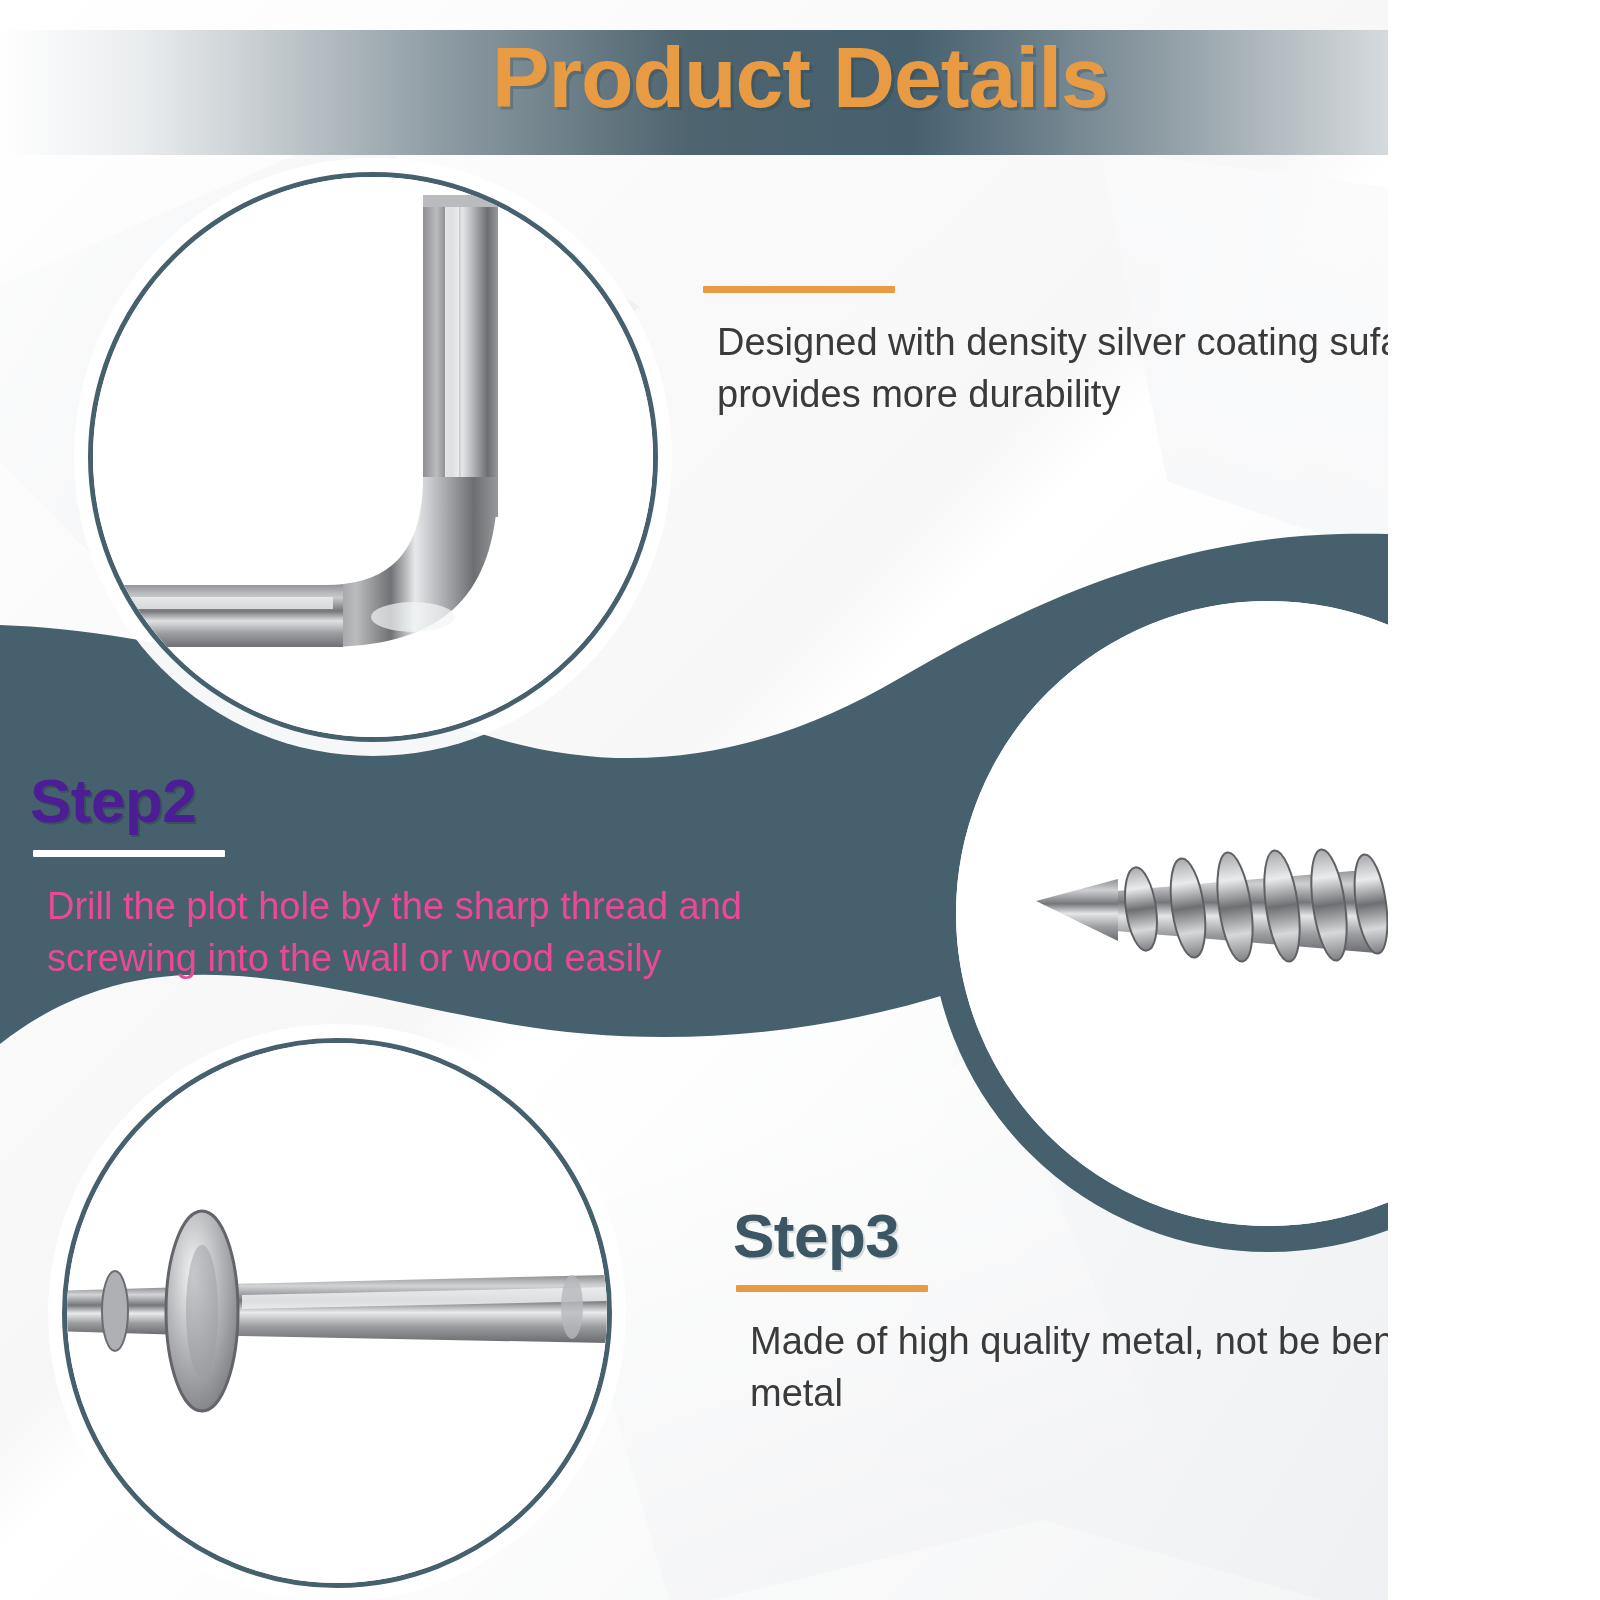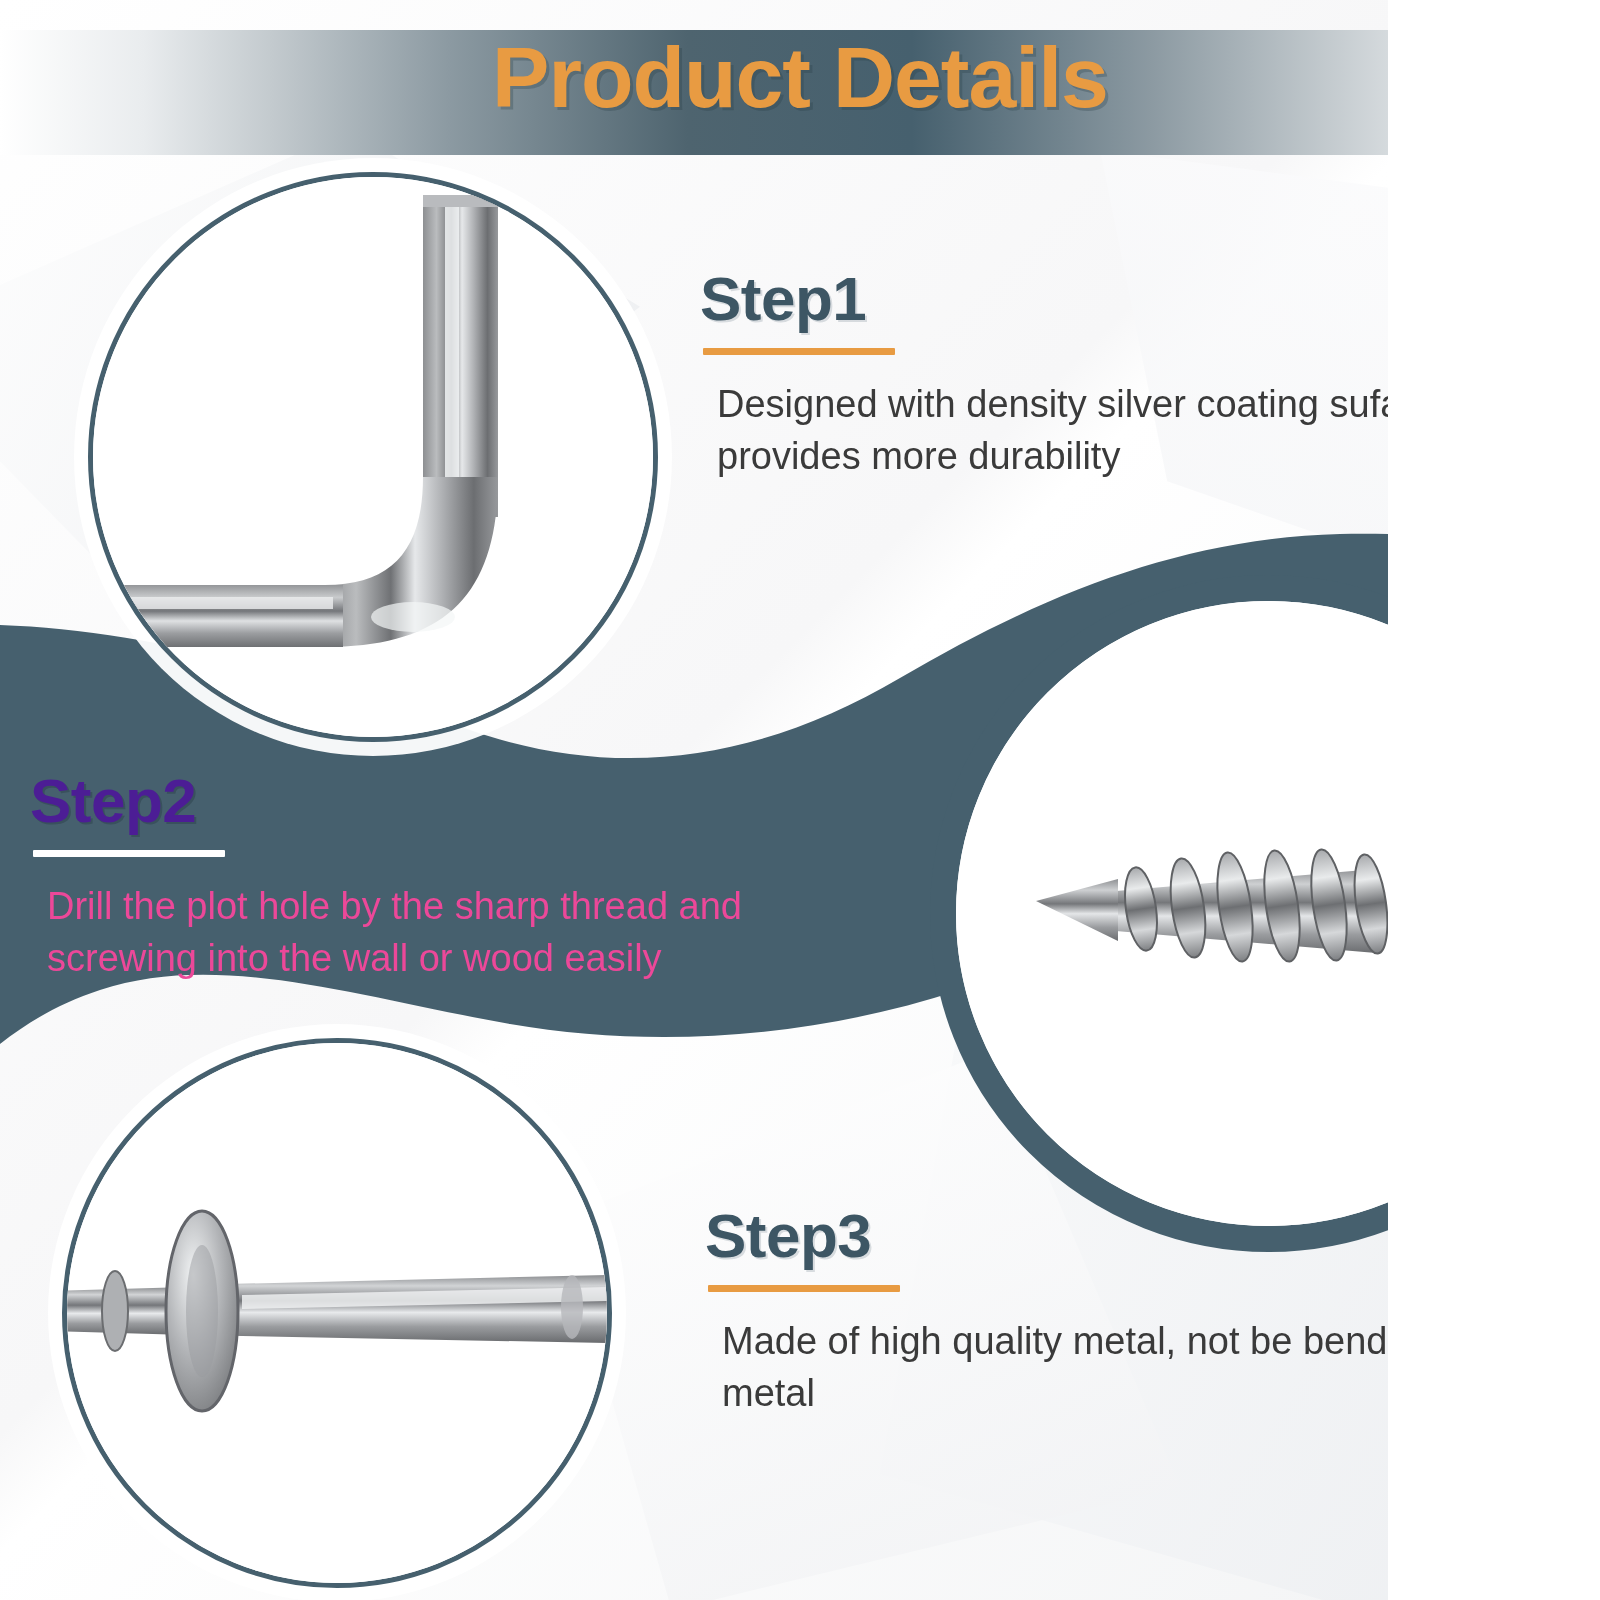--- a/index.html
+++ b/index.html
@@ -120,21 +120,21 @@
     font-size: 38px;
     line-height: 1.36;
     margin: 17px;
     font-weight: normal;
   }
   .step-body.dark  { color: #3a3a3a; }
   .step-body.light { color: #ec4899; }
 
   #block-step1 { left: 700px; top: 268px; width: 770px; }
   #block-step2 { left: 30px;  top: 770px; width: 880px; }
-  #block-step3 { left: 705px; top: 1205px; width: 750px; }
+  #block-step3 { left: 733px; top: 1205px; width: 750px; }
 </style>
 </head>
 <body>
 
 <div id="page">
 
   <div class="bg-layer">
     <div class="poly p1"></div>
     <div class="poly p2"></div>
     <div class="poly p3"></div>
@@ -272,21 +272,20 @@
       <ellipse cx="135" cy="268" rx="36" ry="100" fill="url(#bhead)" stroke="#63656a" stroke-width="3"></ellipse>
       <ellipse cx="135" cy="268" rx="16" ry="66" fill="#9a9c9f" opacity="0.5"></ellipse>
 
       <path d="M175,252 L540,244 L540,258 L175,266 Z" fill="#eef0f1" opacity="0.85"></path>
 
       <ellipse cx="505" cy="264" rx="11" ry="32" fill="#b6b8bb" opacity="0.8"></ellipse>
     </svg>
   </div>
 
   <div class="step-block" id="block-step1">
-    <div class="step-head dark">Step1</div>
     <div class="step-rule orange"></div>
     <p class="step-body dark">Designed with density silver coating suface provides more durability</p>
   </div>
 
   <div class="step-block" id="block-step2">
     <div class="step-head light">Step2</div>
     <div class="step-rule white"></div>
     <p class="step-body light">Drill the plot hole by the sharp thread and screwing into the wall or wood easily</p>
   </div>
 

